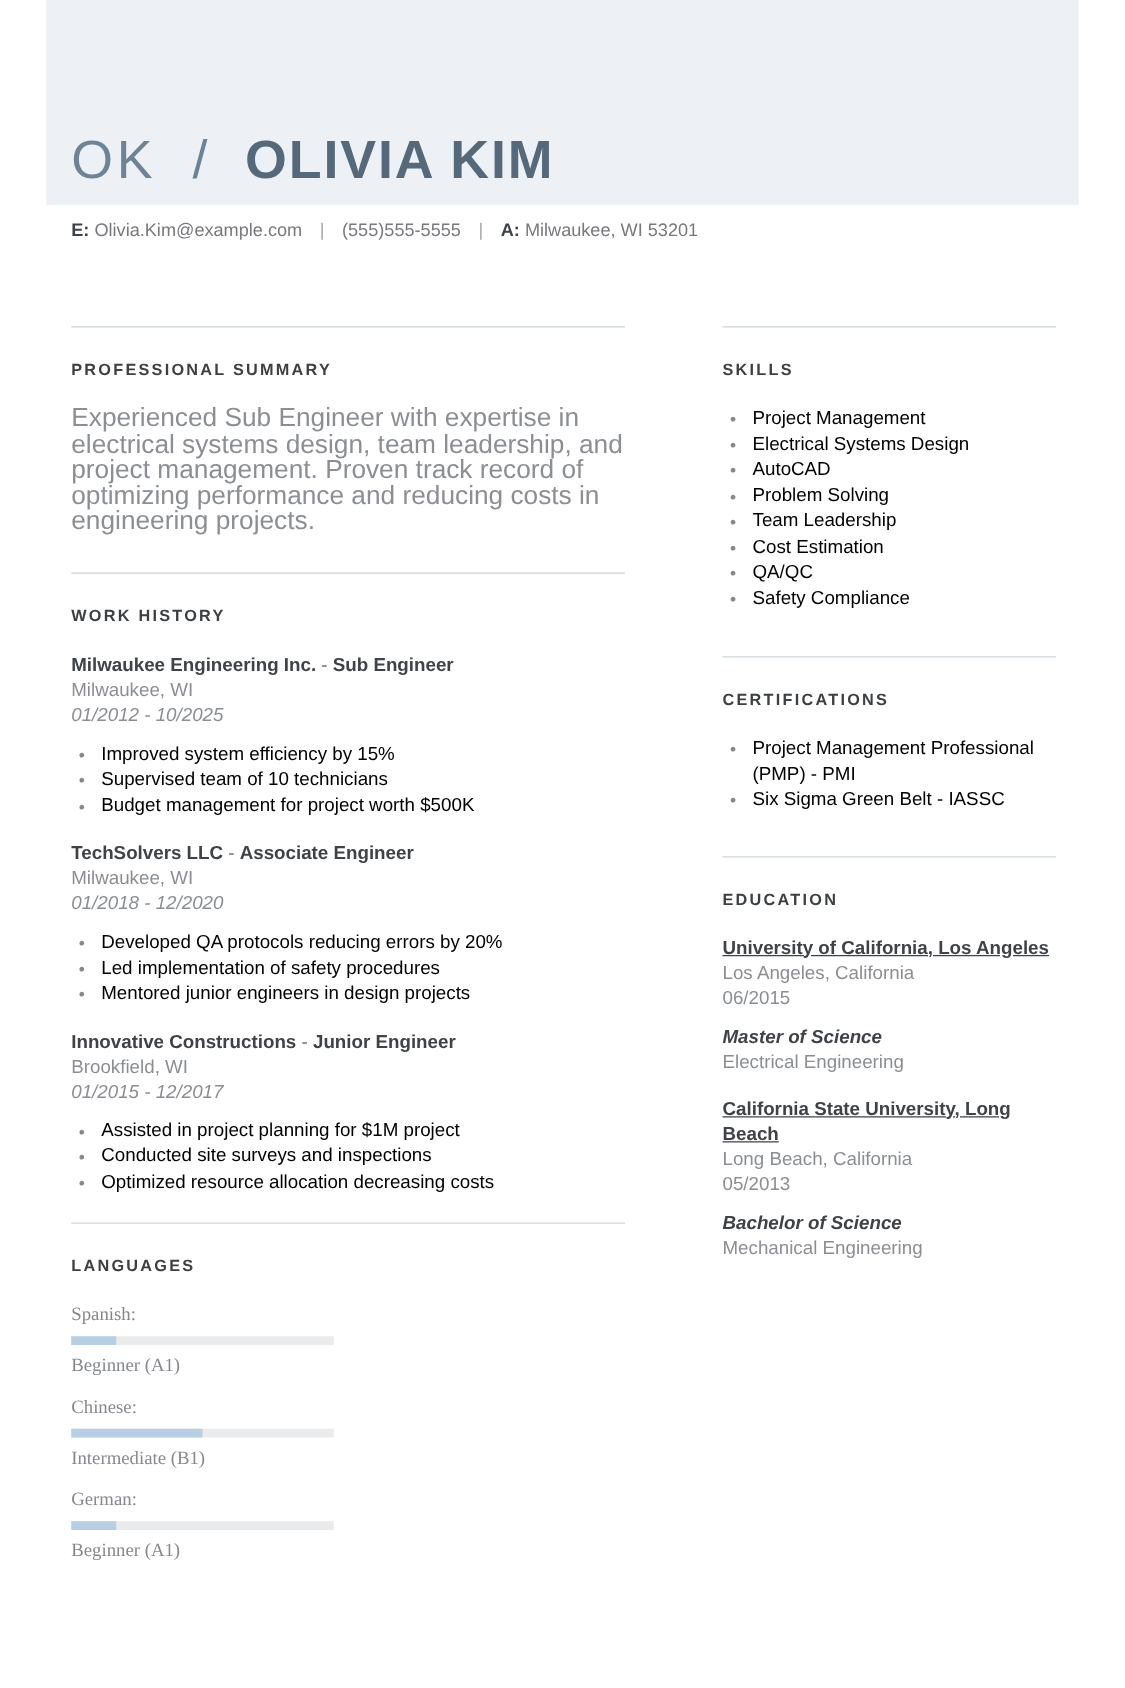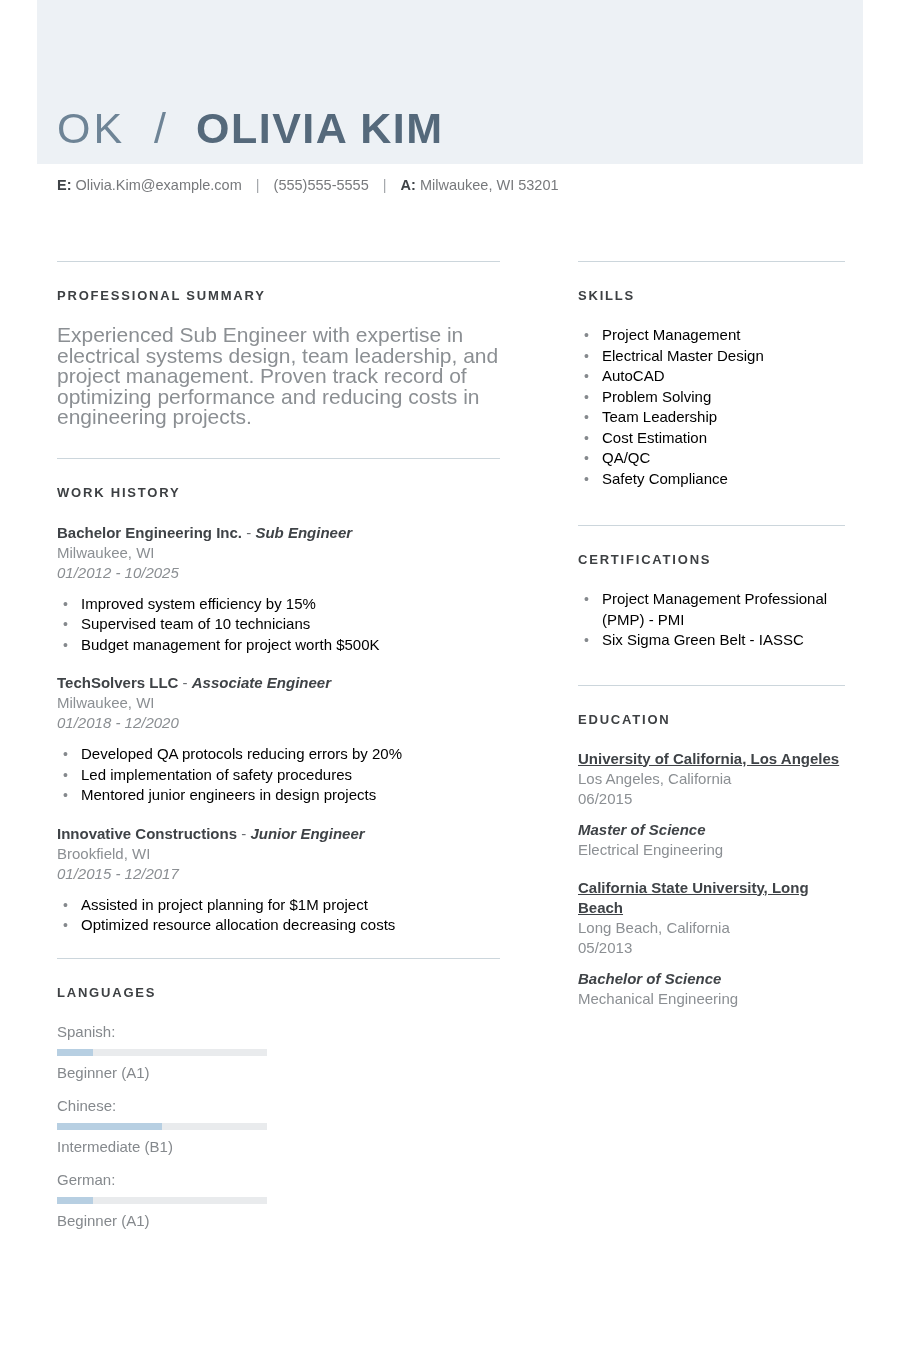--- a/index.html
+++ b/index.html
@@ -43,21 +43,21 @@
     letter-spacing: 1.8px; margin-bottom: 22px;
   }
 
   .body-text { font-size: 21px; line-height: 20.5px; color: #8b8f93; }
 
   
   .job { margin-top: 8px; }
   .job-title-line { font-size: 15px; line-height: 21px; color: #3f4347; }
   .job-company { font-weight: 700; }
   .job-sep { font-weight: 400; color: #6a6e72; }
-  .job-role { font-weight: 700; font-style: italic; }
+  .job-role { font-weight: 700; }
   .job-loc  { font-size: 15px; line-height: 20px; color: #8b8f93; }
   .job-dates{ font-size: 15px; line-height: 20px; color: #8b8f93; font-style: italic; }
 
   ul.dots { list-style: none; margin: 11px 0 17px; }
   ul.dots li {
     position: relative; padding-left: 24px;
     font-size: 15px; line-height: 20.5px; color: #000000;
   }
   ul.dots li::before {
     content: "•"; position: absolute; left: 6px; top: 0;
@@ -68,21 +68,21 @@
   .sec-summary       { }
   .sec-summary .body-text { margin-bottom: 30px; }
   .sec-work  { }
   .sec-work .jobs { margin-bottom: 22px; }
   .sec-langs { }
 
   .sec-skills ul.dots { margin-bottom: 36px; }
   .sec-certs  ul.dots { margin-bottom: 34px; }
 
   
-  .lang-grid { display: flex; flex-wrap: wrap; margin-top: 18px; }
+  .lang-grid { display: flex; flex-wrap: wrap; margin-top: 18px; font-family: Liberation Serif, serif; }
   .lang-item { width: 230px; margin-bottom: 13px; }
   .lang-name { font-size: 15px; line-height: 20px; color: #85898d; }
   .lang-bar  { width: 210px; height: 7px; background: #e9ebed; margin: 7px 0 7px; }
   .lang-fill { height: 100%; background: #b7cfe2; }
   .lang-level{ font-size: 15px; line-height: 20px; color: #85898d; }
 
   
   .edu-entry { margin-bottom: 10px; }
   .edu-school { font-size: 15px; line-height: 20px; font-weight: 700; color: #3f4347; text-decoration: underline; }
   .edu-loc, .edu-date { font-size: 15px; line-height: 20px; color: #8b8f93; }
@@ -121,21 +121,21 @@
         <div class="sec-heading">PROFESSIONAL SUMMARY</div>
         <p class="body-text">Experienced Sub Engineer with expertise in electrical systems design, team leadership, and project management. Proven track record of optimizing performance and reducing costs in engineering projects.</p>
       </section>
 
       <section class="sec-work">
         <div class="sec-heading">WORK HISTORY</div>
         <div class="jobs">
 
           <div class="job">
             <div class="job-title-line">
-              <span class="job-company">Bachelor Engineering Inc.</span><span class="job-sep"> - </span><span class="job-role">Sub Engineer</span>
+              <span class="job-company">Milwaukee Engineering Inc.</span><span class="job-sep"> - </span><span class="job-role">Sub Engineer</span>
             </div>
             <div class="job-loc">Milwaukee, WI</div>
             <div class="job-dates">01/2012 - 10/2025</div>
             <ul class="dots">
               <li>Improved system efficiency by 15%</li>
               <li>Supervised team of 10 technicians</li>
               <li>Budget management for project worth $500K</li>
             </ul>
           </div>
 
@@ -153,20 +153,21 @@
           </div>
 
           <div class="job">
             <div class="job-title-line">
               <span class="job-company">Innovative Constructions</span><span class="job-sep"> - </span><span class="job-role">Junior Engineer</span>
             </div>
             <div class="job-loc">Brookfield, WI</div>
             <div class="job-dates">01/2015 - 12/2017</div>
             <ul class="dots">
               <li>Assisted in project planning for $1M project</li>
+              <li>Conducted site surveys and inspections</li>
               <li>Optimized resource allocation decreasing costs</li>
             </ul>
           </div>
 
         </div>
       </section>
 
       <section class="sec-langs">
         <div class="sec-heading">LANGUAGES</div>
         <div class="lang-grid">
@@ -198,21 +199,21 @@
         </div>
       </section>
     </div>
 
     <div class="col-right">
 
       <section class="sec-skills">
         <div class="sec-heading">SKILLS</div>
         <ul class="dots">
           <li>Project Management</li>
-          <li>Electrical Master Design</li>
+          <li>Electrical Systems Design</li>
           <li>AutoCAD</li>
           <li>Problem Solving</li>
           <li>Team Leadership</li>
           <li>Cost Estimation</li>
           <li>QA/QC</li>
           <li>Safety Compliance</li>
         </ul>
       </section>
 
       <section class="sec-certs">

